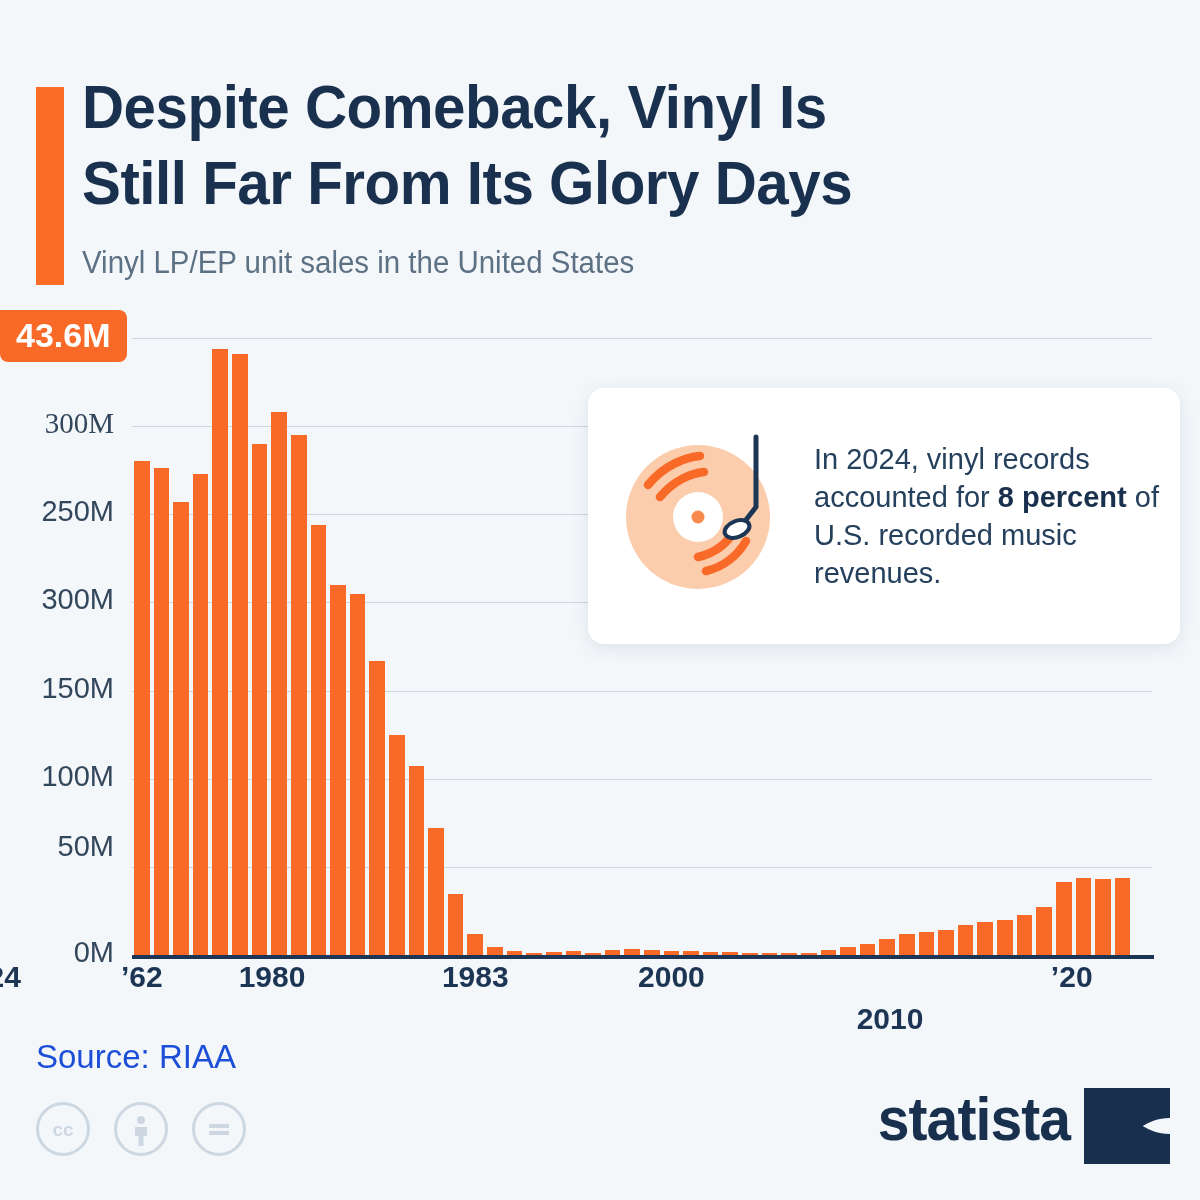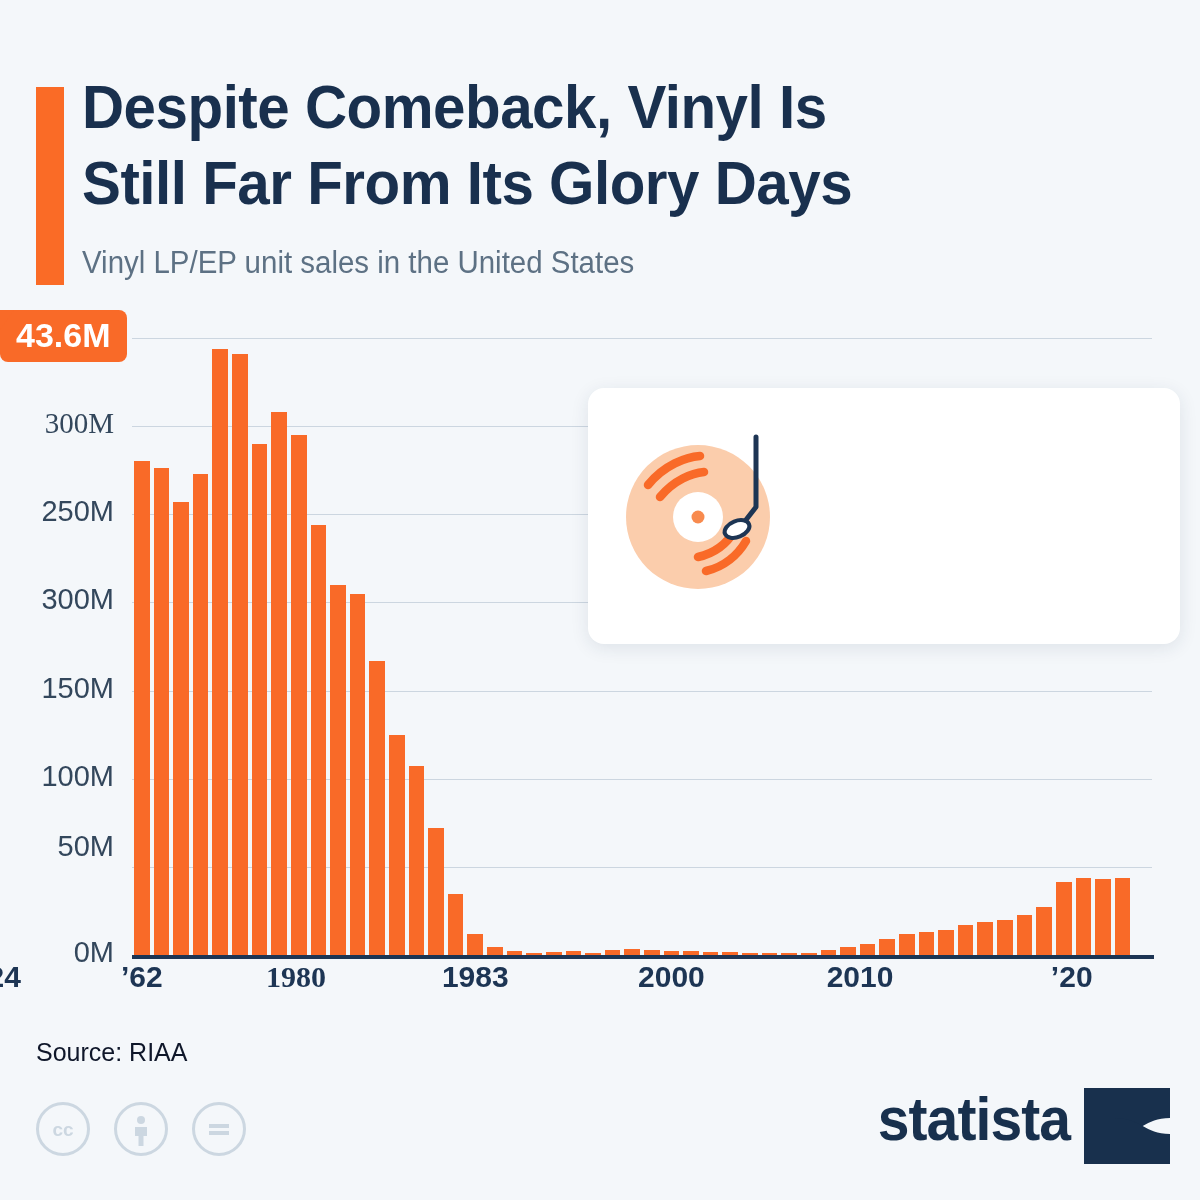--- a/index.html
+++ b/index.html
@@ -149,22 +149,22 @@
     font-size: 29px;
     line-height: 38px;
     color: #25405c;
   }
   #info-text b { font-weight: bold; color: #18304d; }
 
   
   #source {
     position: absolute;
     left: 36px; top: 1038px;
-    font-size: 25px;
-    color: #0f172a;
+    font-size: 33px;
+    color: #1d4ed8;
   }
   #cc-icons {
     position: absolute;
     left: 36px; top: 1102px;
     display: flex;
     gap: 24px;
   }
   .cc-circle {
     width: 54px; height: 54px;
     border-radius: 50%;
@@ -275,24 +275,24 @@
       <div class="ytick" style="top: 116.143px; font-family: Liberation Serif, serif;">300M</div>
       <div class="ytick" style="top: 204.286px;">250M</div>
       <div class="ytick" style="top: 292.429px;">300M</div>
       <div class="ytick" style="top: 380.571px;">150M</div>
       <div class="ytick" style="top: 468.714px;">100M</div>
       <div class="ytick" style="top: 539px;">50M</div>
       <div class="ytick" style="top: 645px;">0M</div>
     </div>
   <div id="xticks">
       <div class="xtick" style="left: 141.808px;">’62</div>
-      <div class="xtick" style="left: 296px; font-family: Liberation Serif, serif;">1980</div>
+      <div class="xtick" style="left: 272px;">1980</div>
       <div class="xtick" style="left: 475.269px;">1983</div>
       <div class="xtick" style="left: 671.423px;">2000</div>
-      <div class="xtick" style="left: 860px;">2010</div>
+      <div class="xtick" style="left: 890px; margin-top: 42px;">2010</div>
       <div class="xtick" style="left: 1063.73px; margin-left: 8px;">’20</div>
       <div class="xtick">’24</div>
     </div>
   <div id="value-flag-wrap">
       <div id="value-flag">43.6M</div>
       <div id="value-flag-tail"></div>
     </div>
 </div>
 
 <div id="info-card">
@@ -302,20 +302,23 @@
       <circle cx="78" cy="88" r="25" fill="#ffffff"></circle>
       <circle cx="78" cy="88" r="6.5" fill="#f88a4e"></circle>
       <path d="M28 56 C44 36, 66 28, 80 27" stroke="#f96a28" stroke-width="8.5" fill="none" stroke-linecap="round"></path>
       <path d="M40 68 C54 51, 72 44, 84 43" stroke="#f96a28" stroke-width="8.5" fill="none" stroke-linecap="round"></path>
       <path d="M86 142 C104 138, 118 126, 126 112" stroke="#f96a28" stroke-width="8.5" fill="none" stroke-linecap="round"></path>
       <path d="M78 128 C96 124, 108 113, 115 101" stroke="#f96a28" stroke-width="8.5" fill="none" stroke-linecap="round"></path>
       <path d="M136 8 L136 78 L122 96" stroke="#1d3554" stroke-width="5" fill="none" stroke-linecap="round" stroke-linejoin="round"></path>
       <ellipse cx="117" cy="100" rx="13" ry="8" fill="#ffffff" stroke="#1d3554" stroke-width="4" transform="rotate(-22 117 100)"></ellipse>
     </svg>
   </div>
+  <div id="info-text">
+    <span>In 2024, vinyl records accounted for </span><b>8 percent</b><span> of U.S. recorded music revenues.</span>
+  </div>
 </div>
 
 <div id="source">Source: RIAA</div>
 
 <div id="cc-icons">
   <div class="cc-circle">
     <svg width="34" height="34" viewBox="0 0 34 34">
       <text x="17" y="24" text-anchor="middle" font-family="Liberation Sans, sans-serif" font-size="19" font-weight="bold" fill="#ccd7e1">cc</text>
     </svg>
   </div>

